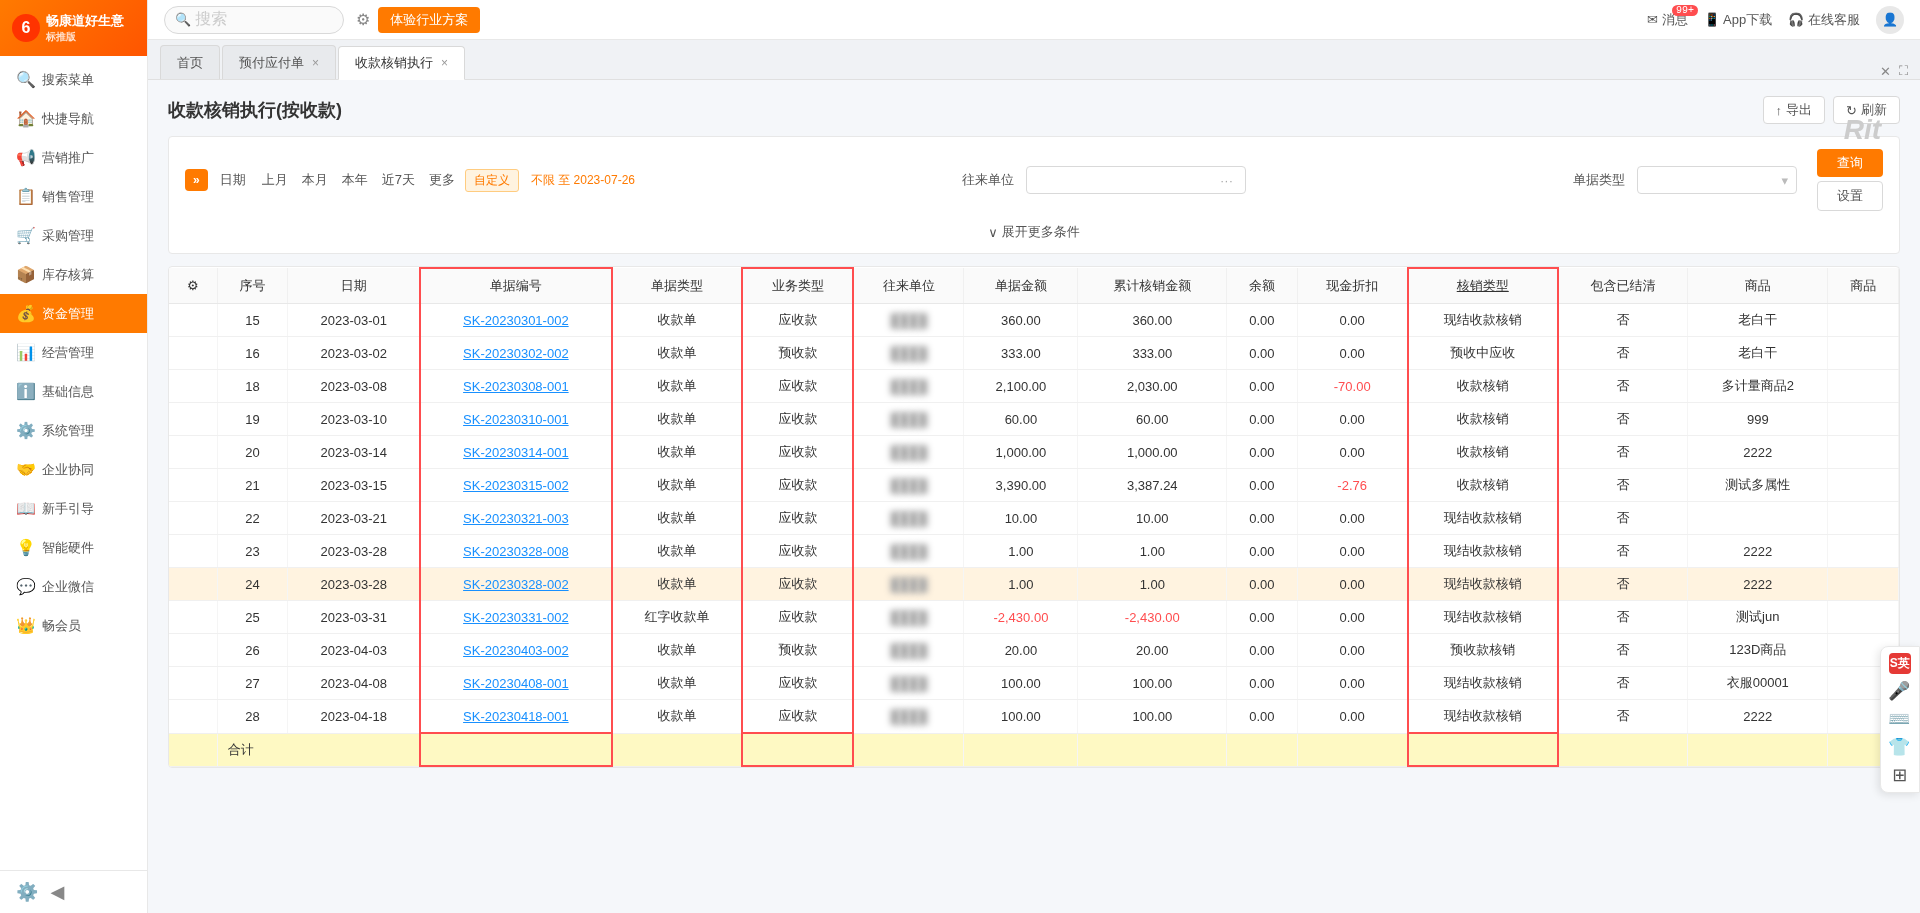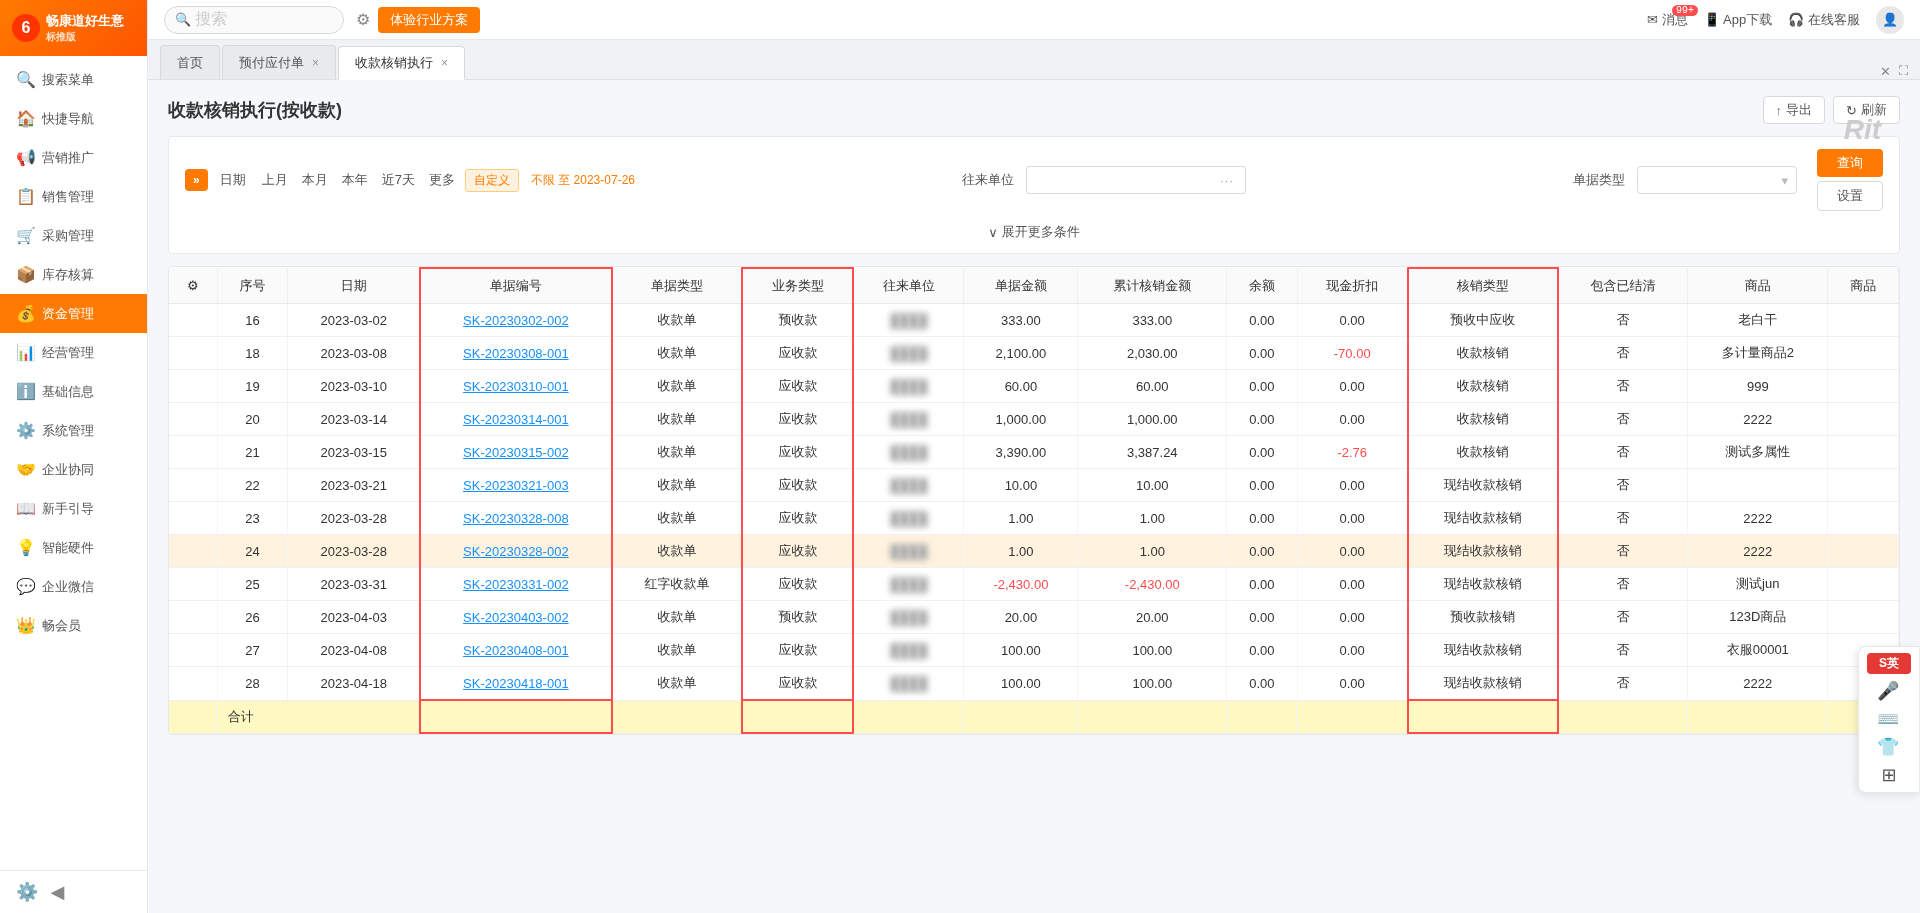--- a/index.html
+++ b/index.html
@@ -239,21 +239,21 @@
       border-left: 2px solid #ff4d4f;
       border-right: 2px solid #ff4d4f;
     }
     .col-highlight-red th.col-hxlx,
     .col-highlight-red td.col-hxlx {
       border-left: 2px solid #ff4d4f;
       border-right: 2px solid #ff4d4f;
     }
     .col-highlight-red thead tr th.col-skbh { border-top: 2px solid #ff4d4f; }
     .col-highlight-red thead tr th.col-ywlx { border-top: 2px solid #ff4d4f; }
-    .col-highlight-red thead tr th.col-hxlx { border-top: 2px solid #ff4d4f; }
+    .col-highlight-red thead tr th.col-hxlx { border-top: 2px solid #ff4d4f; text-decoration: underline; }
     .col-highlight-red tr:last-child td.col-skbh { border-bottom: 2px solid #ff4d4f; }
     .col-highlight-red tr:last-child td.col-ywlx { border-bottom: 2px solid #ff4d4f; }
     .col-highlight-red tr:last-child td.col-hxlx { border-bottom: 2px solid #ff4d4f; }
 
     
     .table-scroll { overflow-x: auto; }
     .table-scroll::-webkit-scrollbar { height: 6px; }
     .table-scroll::-webkit-scrollbar-thumb { background: #ccc; border-radius: 3px; }
 
     
@@ -479,20 +479,37 @@
             <th>累计核销金额</th>
             <th>余额</th>
             <th>现金折扣</th>
             <th class="col-hxlx" style="border-left:2px solid #ff4d4f;border-right:2px solid #ff4d4f;border-top:2px solid #ff4d4f;">核销类型</th>
             <th>包含已结清</th>
             <th>商品</th>
             <th>商品</th>
           </tr>
         </thead>
         <tbody id="table-body">
+        <tr>
+              <td></td>
+              <td>15</td>
+              <td>2023-03-01</td>
+              <td class="col-skbh"><a class="link-cell">SK-20230301-002</a></td>
+              <td>收款单</td>
+              <td class="col-ywlx" style="border-left: 2px solid rgb(255, 77, 79); border-right: 2px solid rgb(255, 77, 79);">应收款</td>
+              <td class="blurred">████</td>
+              <td>360.00</td>
+              <td>360.00</td>
+              <td>0.00</td>
+              <td>0.00</td>
+              <td class="col-hxlx" style="border-left: 2px solid rgb(255, 77, 79); border-right: 2px solid rgb(255, 77, 79);">现结收款核销</td>
+              <td>否</td>
+              <td>老白干</td>
+              <td></td>
+            </tr>
             <tr>
               <td></td>
               <td>16</td>
               <td>2023-03-02</td>
               <td class="col-skbh"><a class="link-cell">SK-20230302-002</a></td>
               <td>收款单</td>
               <td class="col-ywlx" style="border-left: 2px solid rgb(255, 77, 79); border-right: 2px solid rgb(255, 77, 79);">预收款</td>
               <td class="blurred">████</td>
               <td>333.00</td>
               <td>333.00</td>
@@ -709,20 +726,20 @@
             <td></td>
           </tr>
         </tfoot>
       </table>
     </div>
 
   </div>
 </div>
 
 <div class="float-toolbar">
-  <div class="float-item" style="background:#e53935;color:#fff;border-radius:4px;padding:2px 12px;font-size:12px;font-weight:bold;">S英</div>
+  <div class="float-item" style="background:#e53935;color:#fff;border-radius:4px;padding:2px 1px;font-size:12px;font-weight:bold;">S英</div>
   <div class="float-item">🎤</div>
   <div class="float-item">⌨️</div>
   <div class="float-item">👕</div>
   <div class="float-item">⊞</div>
 </div>
 
 <div class="rit-label">Rit</div>
 
 </body></html>

